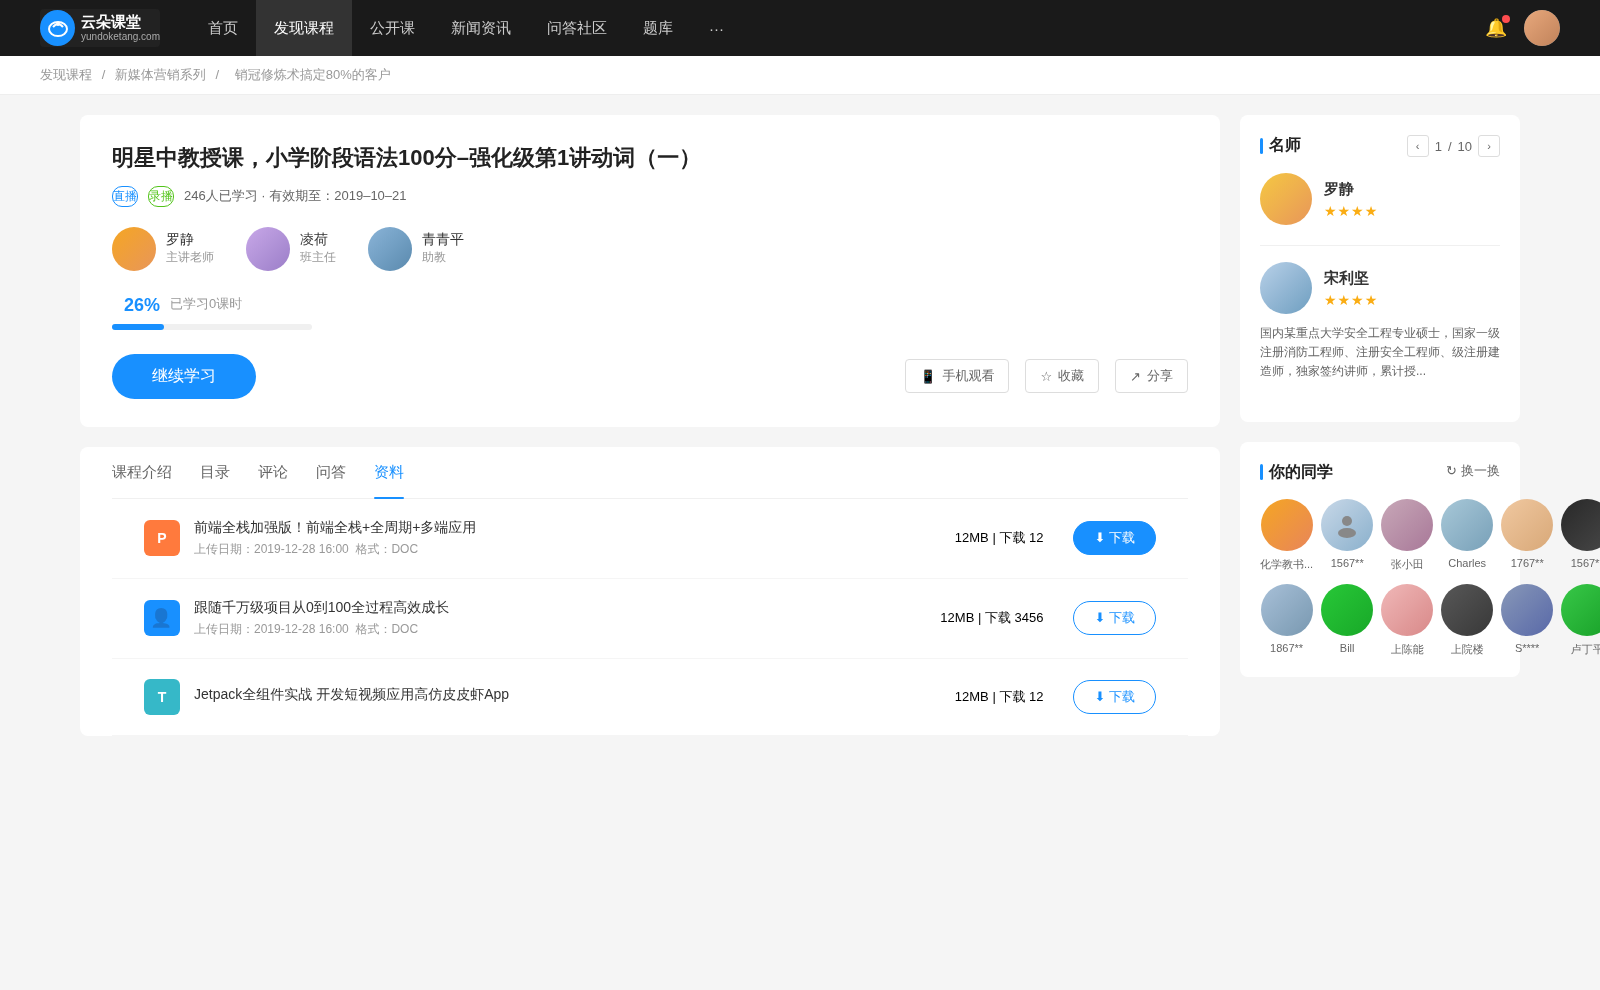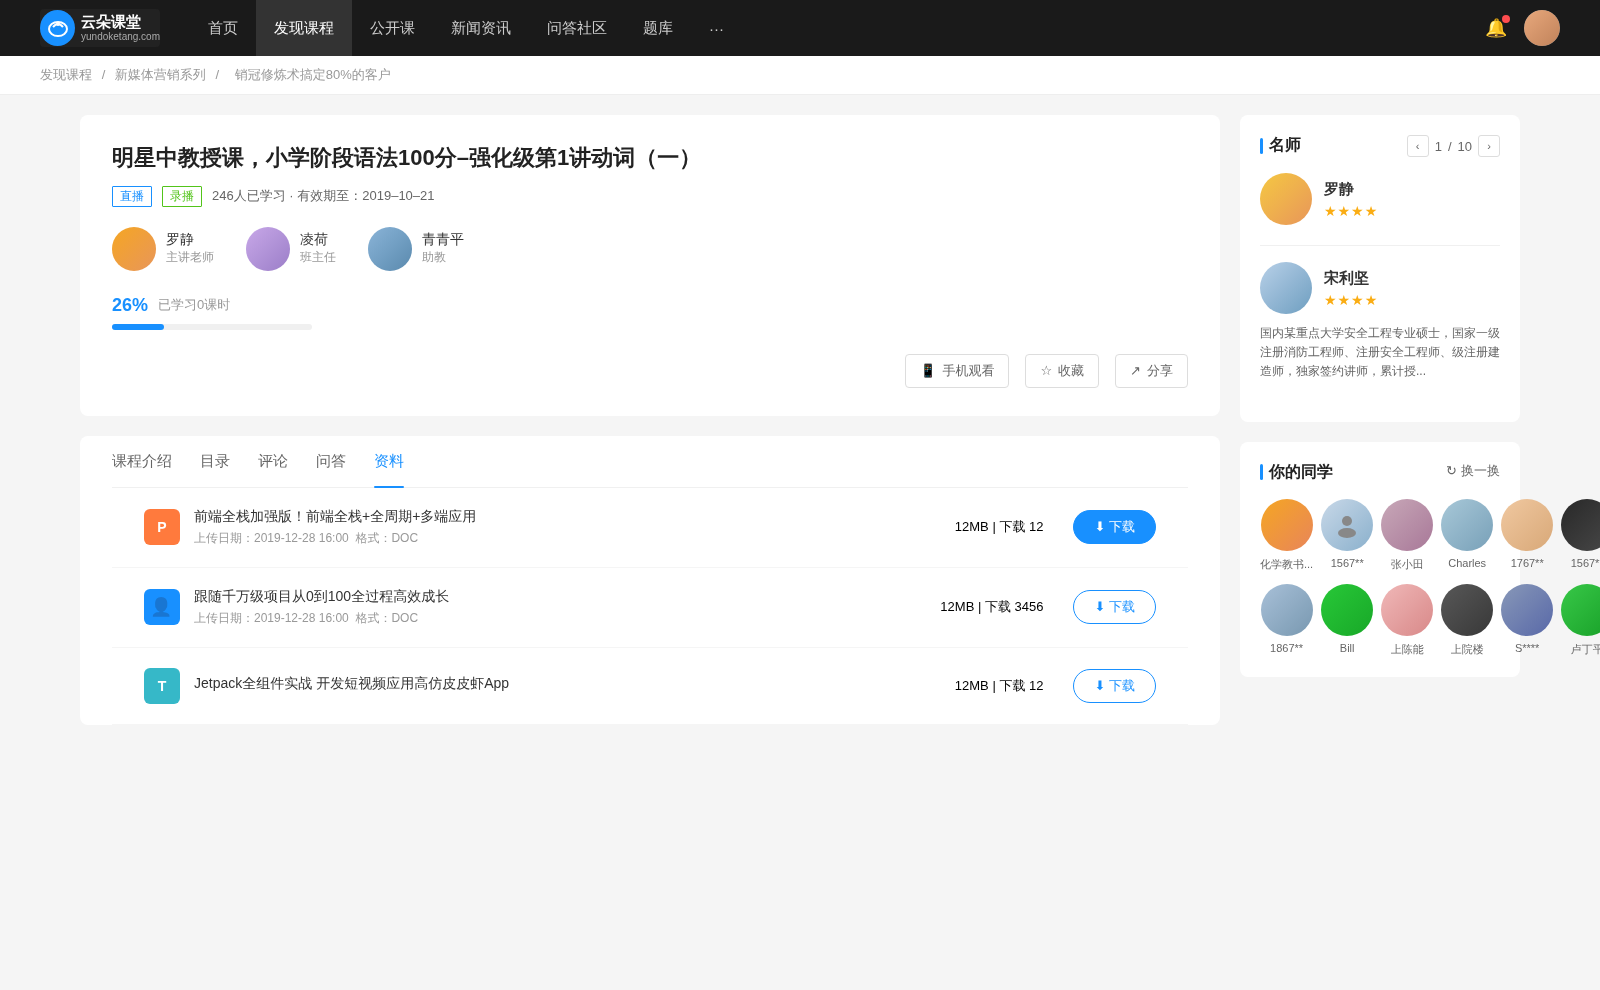--- a/index.html
+++ b/index.html
@@ -30,33 +30,33 @@
     
     .page-content { max-width: 1520px; margin: 0 auto; padding: 20px 40px; display: flex; gap: 20px; }
 
     
     .left-panel { flex: 1; }
 
     
     .course-header { background: white; border-radius: 8px; padding: 28px 32px; margin-bottom: 20px; }
     .course-title { font-size: 22px; font-weight: 600; color: #222; margin-bottom: 12px; line-height: 1.4; }
     .course-meta { display: flex; align-items: center; gap: 10px; margin-bottom: 20px; color: #666; font-size: 13px; }
-    .badge { border: 1px solid; border-radius: 1px; padding: 1px 7px; font-size: 12px; }
+    .badge { border: 1px solid; border-radius: 10px; padding: 1px 0; font-size: 12px; }
     .badge-live { color: #1890ff; border-color: #1890ff; }
     .badge-record { color: #52c41a; border-color: #52c41a; }
     .instructors { display: flex; gap: 32px; margin-bottom: 24px; }
     .instructor { display: flex; align-items: center; gap: 10px; }
     .instructor-avatar { width: 44px; height: 44px; border-radius: 50%; background: #ddd; overflow: hidden; }
     .instructor-avatar.luo { background: linear-gradient(135deg, #f5a623, #e8965a); }
     .instructor-avatar.ling { background: linear-gradient(135deg, #c8a8e8, #9b7ec8); }
     .instructor-avatar.qing { background: linear-gradient(135deg, #8ab4d8, #5a8aae); }
     .instructor-info .name { font-size: 14px; font-weight: 500; color: #333; }
     .instructor-info .role { font-size: 12px; color: #999; }
     .progress-section { margin-bottom: 24px; }
-    .progress-header { display: flex; align-items: center; gap: 10px; margin-bottom: 8px; }
+    .progress-header { display: flex; align-items: flex-start; gap: 10px; margin-bottom: 8px; margin-left: 12px; }
     .progress-pct { color: #1890ff; font-size: 18px; font-weight: 600; }
     .progress-label { color: #999; font-size: 13px; }
     .progress-bar { height: 6px; background: #f0f0f0; border-radius: 3px; width: 200px; }
     .progress-fill { height: 100%; background: #1890ff; border-radius: 3px; width: 26%; }
     .action-row { display: flex; align-items: center; gap: 16px; }
     .btn-continue { background: #1890ff; color: white; border: none; border-radius: 24px; padding: 12px 40px; font-size: 16px; cursor: pointer; font-weight: 500; }
     .action-btns { display: flex; gap: 16px; margin-left: auto; }
     .action-btn { display: flex; align-items: center; gap: 6px; color: #666; cursor: pointer; border: 1px solid #ddd; border-radius: 4px; padding: 7px 14px; font-size: 13px; }
 
     
@@ -206,20 +206,21 @@
       <div class="progress-section">
         <div class="progress-header">
           <span class="progress-pct">26%</span>
           <span class="progress-label">已学习0课时</span>
         </div>
         <div class="progress-bar">
           <div class="progress-fill"></div>
         </div>
       </div>
       <div class="action-row">
+        <button class="btn-continue">继续学习</button>
         <div class="action-btns">
           <div class="action-btn">
             <span>📱</span>
             <span>手机观看</span>
           </div>
           <div class="action-btn">
             <span>☆</span>
             <span>收藏</span>
           </div>
           <div class="action-btn">

